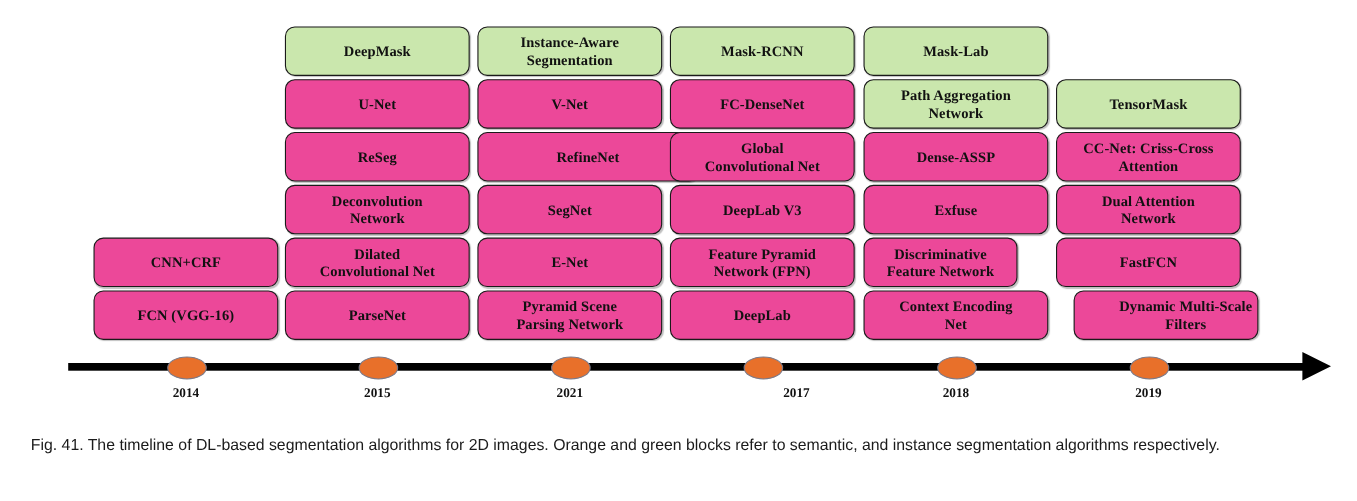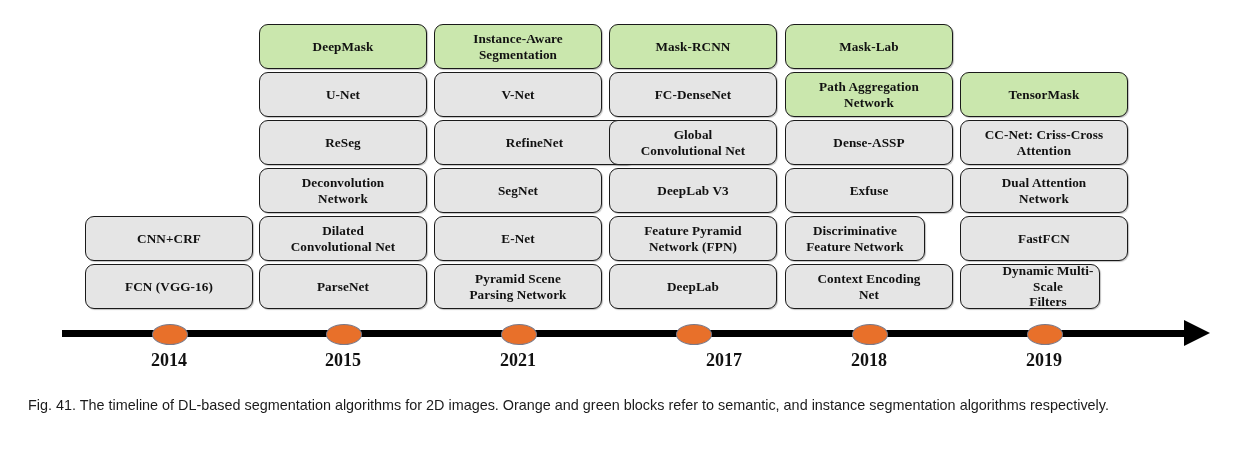--- a/index.html
+++ b/index.html
@@ -48,21 +48,21 @@
     text-align: center;
     font-family: "Liberation Serif", serif;
     font-weight: bold;
     font-size: 13.2px;
     line-height: 15.5px;
     color: #111111;
     letter-spacing: 0.1px;
     padding: 0 4px;
     box-shadow: 1px 1px 1px rgba(0,0,0,0.25);
   }
-  .block.semantic { background: #e5e5e5; }
+  .block.semantic { background: #ec4899; }
   .block.instance { background: #cae7ad; }
   .block .label { display: block; white-space: pre-line; }
 
   
   .axis-wrap {
     position: absolute;
     left: 0;
     top: 315px;
     width: 1234px;
     height: 60px;
@@ -96,21 +96,21 @@
     border-radius: 50%;
   }
   .tick-label {
     position: absolute;
     top: 35px;
     width: 90px;
     margin-left: -45px;
     text-align: center;
     font-family: "Liberation Serif", serif;
     font-weight: bold;
-    font-size: 18px;
+    font-size: 12px;
     color: #111111;
   }
 
   
   .caption {
     position: absolute;
     left: 28px;
     top: 396px;
     width: 1180px;
     font-family: "Liberation Sans", sans-serif;
@@ -230,21 +230,21 @@
           <span class="label">CC-Net: Criss-Cross
 Attention</span>
         </div>
         <div class="block semantic" style="position: absolute; left: 0px; width: 168px; top: 168px; justify-content: center;">
           <span class="label">Dual Attention
 Network</span>
         </div>
         <div class="block semantic" style="position: absolute; left: 0px; width: 168px; top: 216px;">
           <span class="label">FastFCN</span>
         </div>
-        <div class="block semantic" style="position: absolute; left: 0px; width: 140px; top: 264px; padding-left: 40px;">
+        <div class="block semantic" style="position: absolute; left: 16px; width: 168px; top: 264px; padding-left: 40px;">
           <span class="label">Dynamic Multi-Scale
 Filters</span>
         </div>
       </div>
     </div>
 
   <div class="axis-wrap">
     <div class="axis-line"></div>
     <div class="axis-arrow"></div>
     <div id="ticks">

